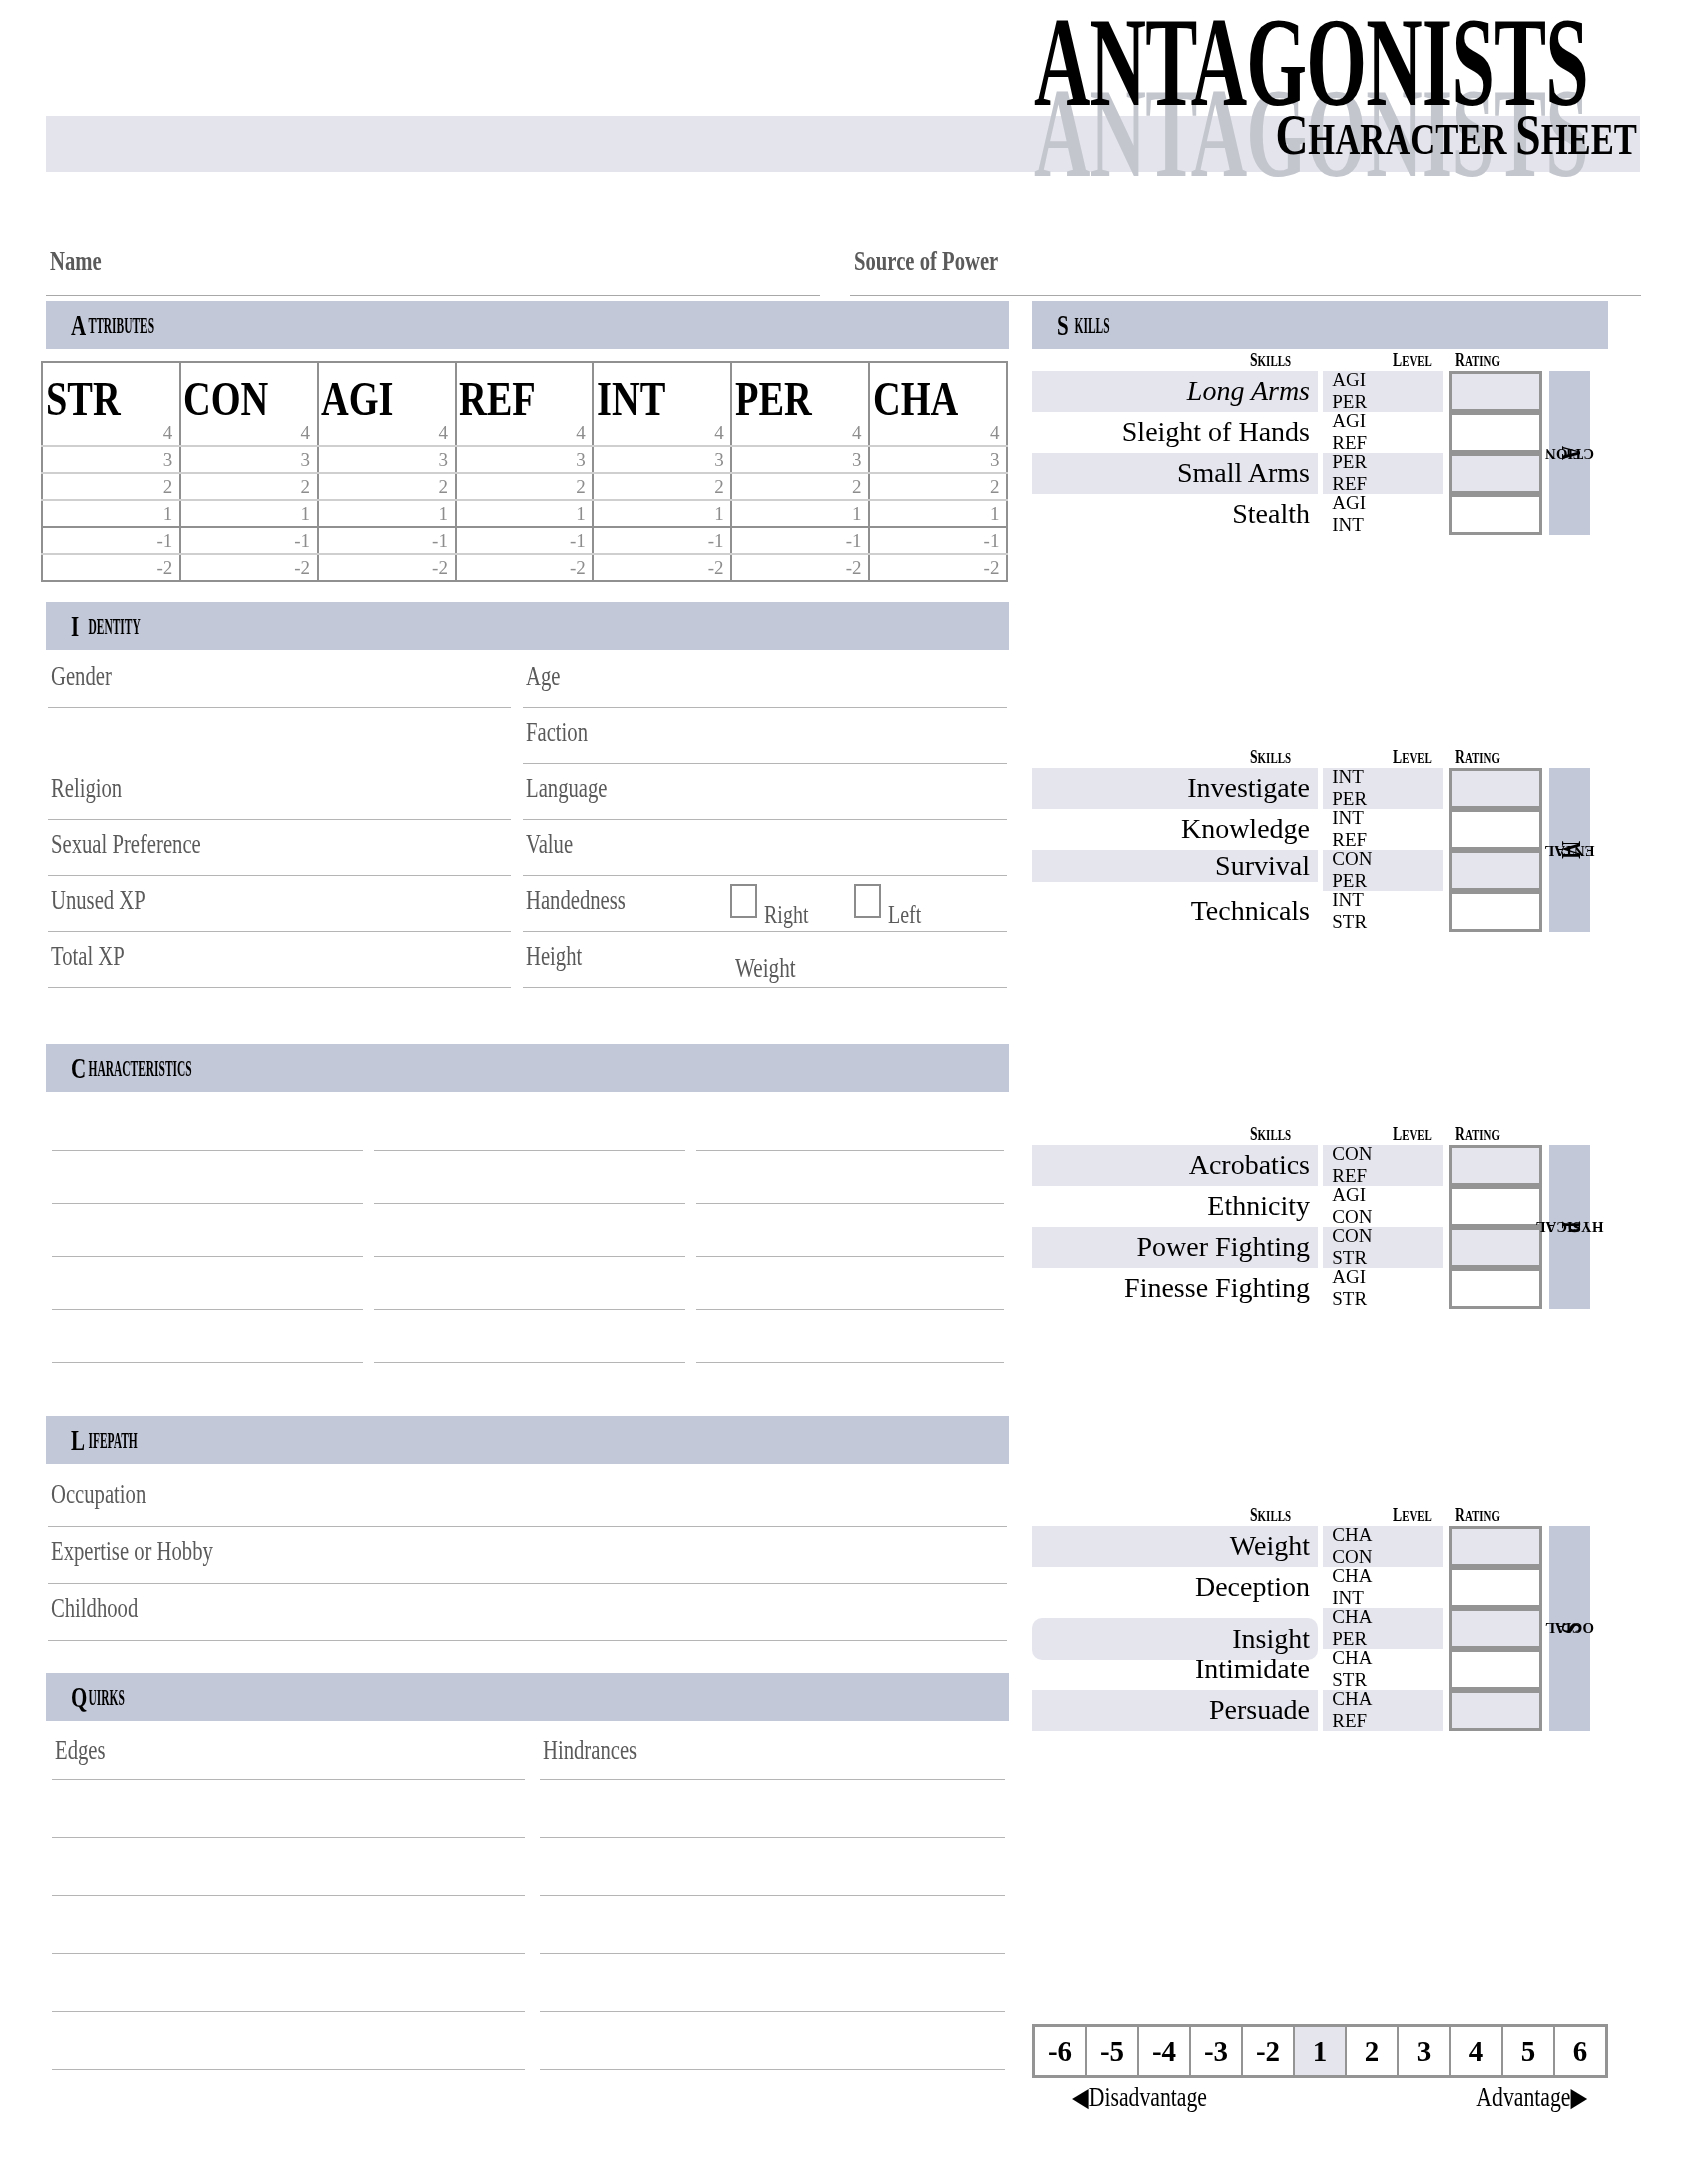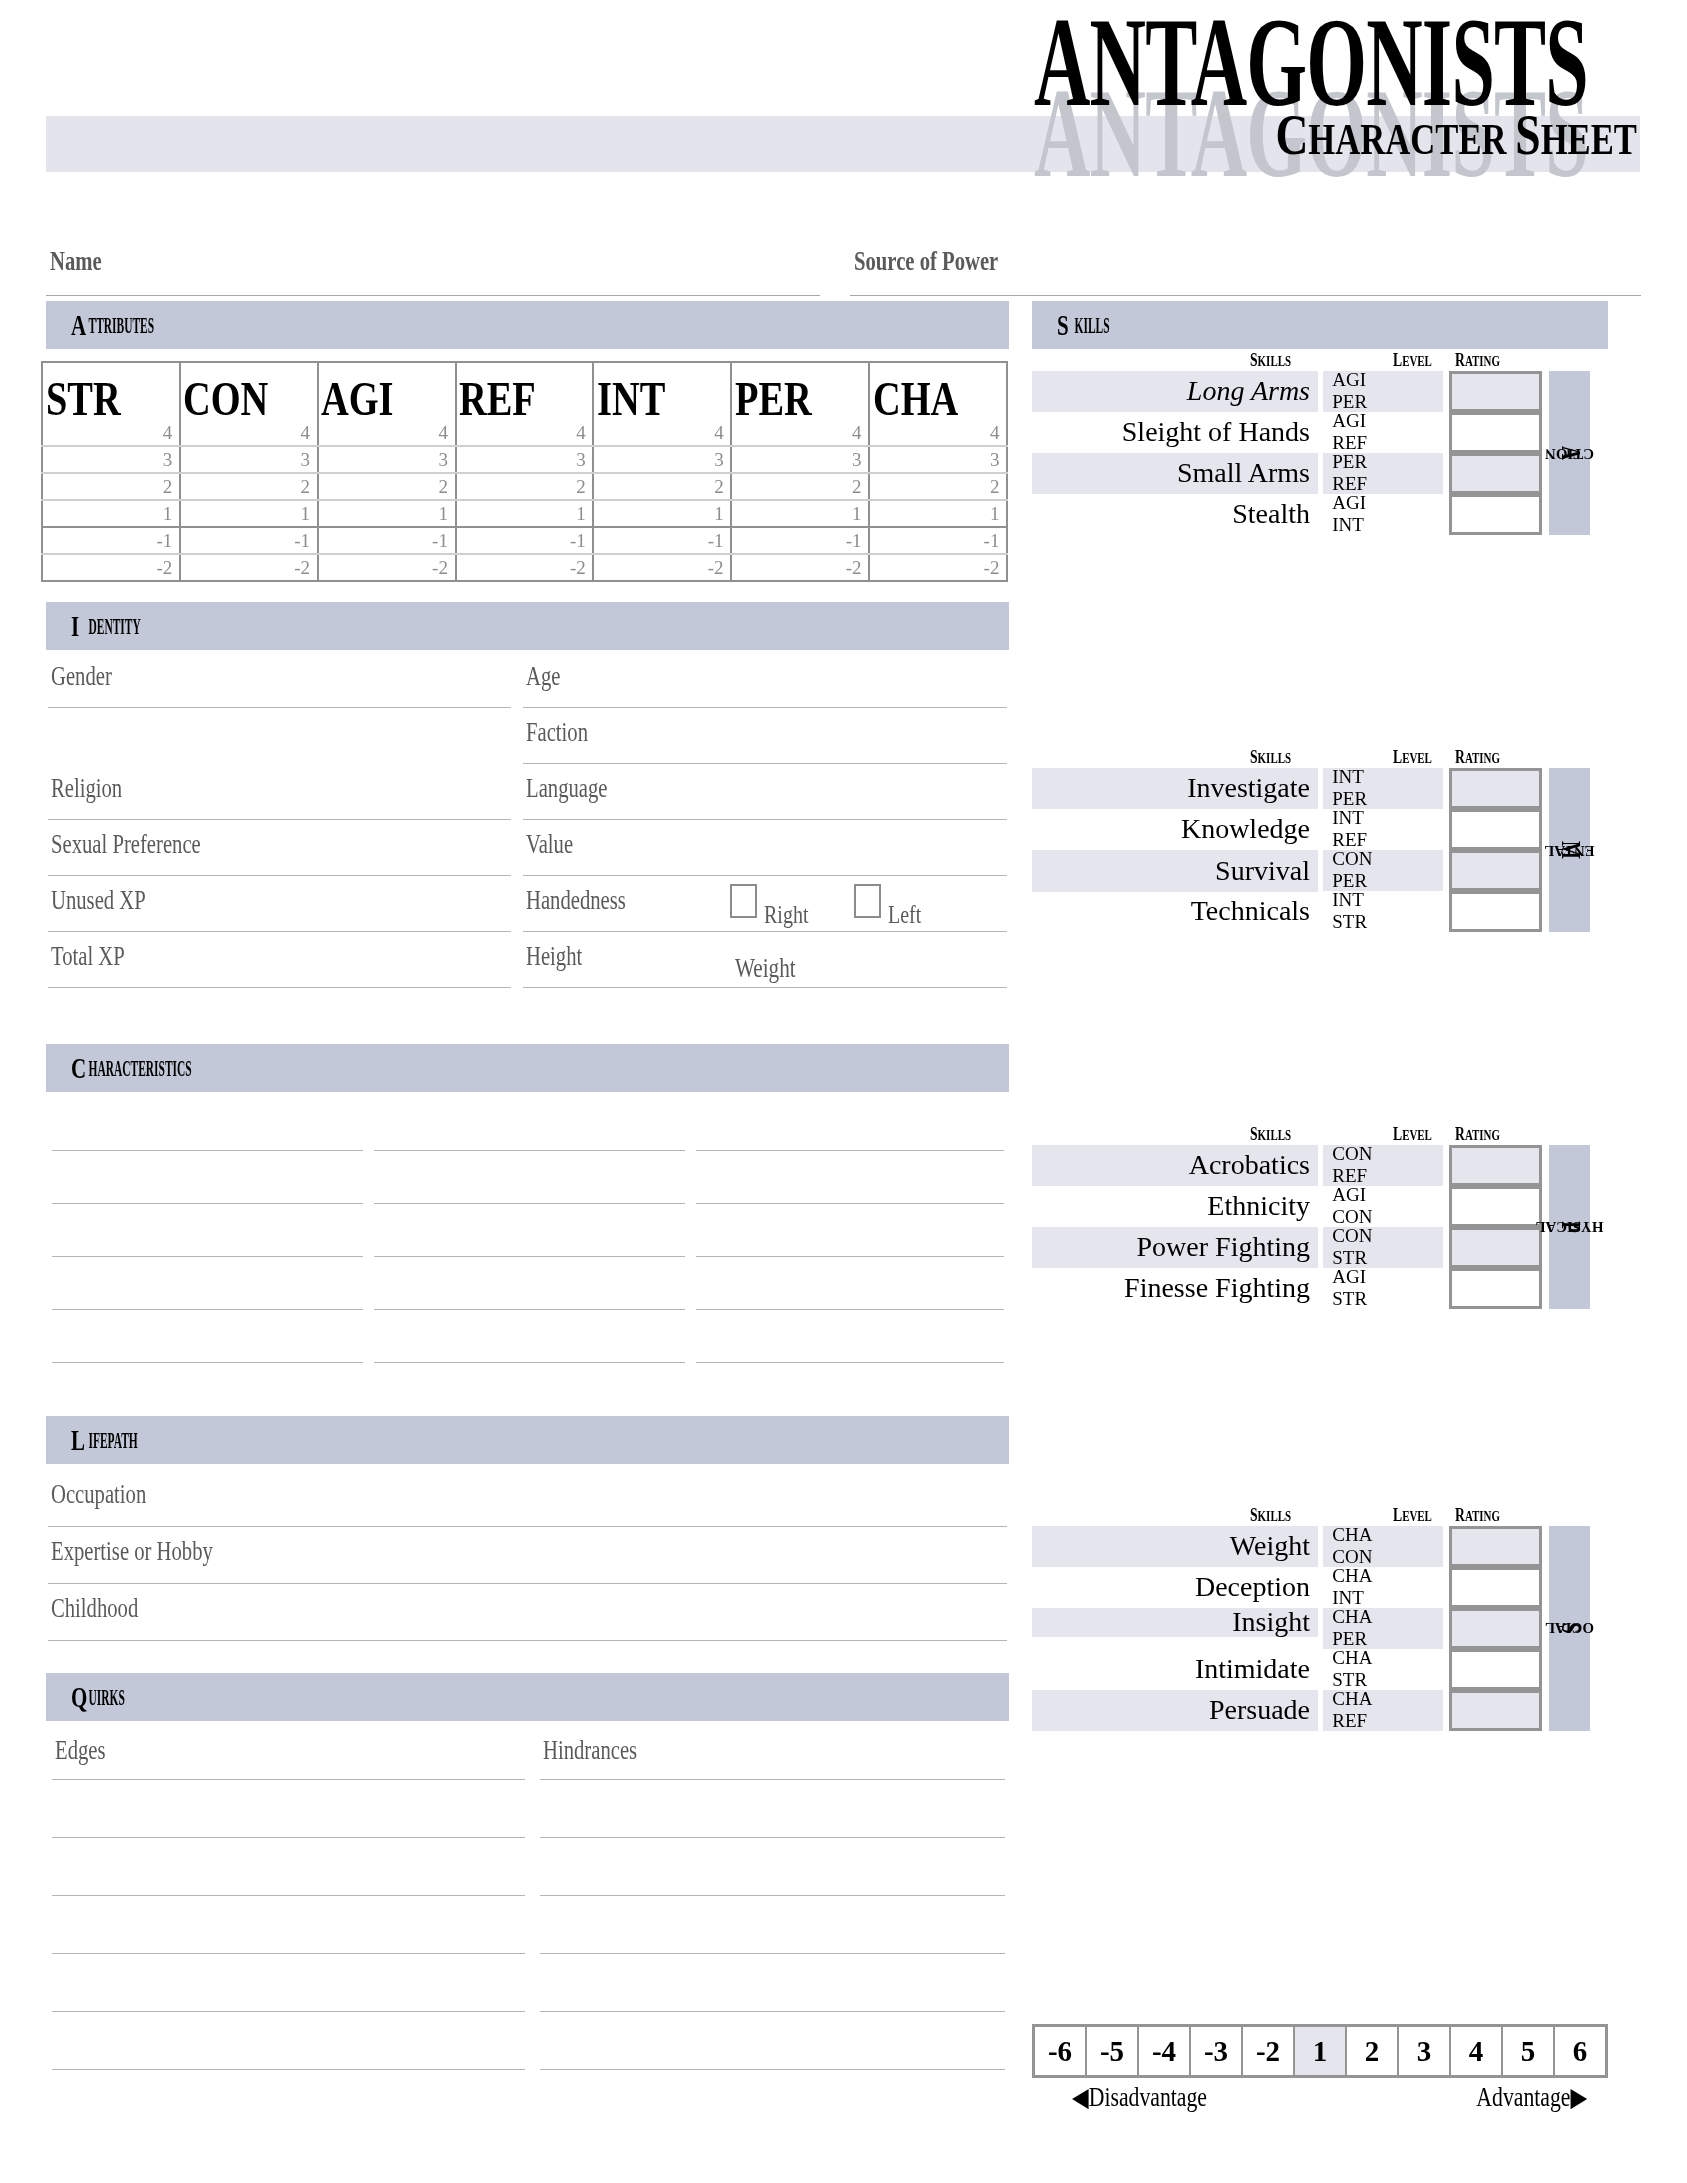--- a/index.html
+++ b/index.html
@@ -525,21 +525,21 @@
       </div>
       <div class="sk-row">
         <div class="sk-namebox" style="top:41px;height:41px;">Knowledge</div>
         <div class="sk-lvlbox" style="top:41px;height:41px;">
           <span>INT</span>
           <span>REF</span>
         </div>
         <div class="sk-rate" style="top:41px;height:41px;"></div>
       </div>
       <div class="sk-row">
-        <div class="sk-namebox sk-shade" style="top:82px;height:42px;">Survival</div>
+        <div class="sk-namebox sk-shade" style="top:82px;height:32px;">Survival</div>
         <div class="sk-lvlbox sk-shade" style="top:82px;height:41px;">
           <span>CON</span>
           <span>PER</span>
         </div>
         <div class="sk-rate shade" style="top:82px;height:41px;"></div>
       </div>
       <div class="sk-row">
         <div class="sk-namebox" style="top:123px;height:41px;">Technicals</div>
         <div class="sk-lvlbox" style="top:123px;height:41px;">
           <span>INT</span>
@@ -615,21 +615,21 @@
       </div>
       <div class="sk-row">
         <div class="sk-namebox" style="top:41px;height:41px;">Deception</div>
         <div class="sk-lvlbox" style="top:41px;height:41px;">
           <span>CHA</span>
           <span>INT</span>
         </div>
         <div class="sk-rate" style="top:41px;height:41px;"></div>
       </div>
       <div class="sk-row">
-        <div class="sk-namebox sk-shade" style="top:82px;height:29px;">Insight</div>
+        <div class="sk-namebox sk-shade" style="top:92px;height:42px;border-radius:10px;">Insight</div>
         <div class="sk-lvlbox sk-shade" style="top:82px;height:41px;">
           <span>CHA</span>
           <span>PER</span>
         </div>
         <div class="sk-rate shade" style="top:82px;height:41px;"></div>
       </div>
       <div class="sk-row">
         <div class="sk-namebox" style="top:123px;height:41px;">Intimidate</div>
         <div class="sk-lvlbox" style="top:123px;height:41px;">
           <span>CHA</span>

